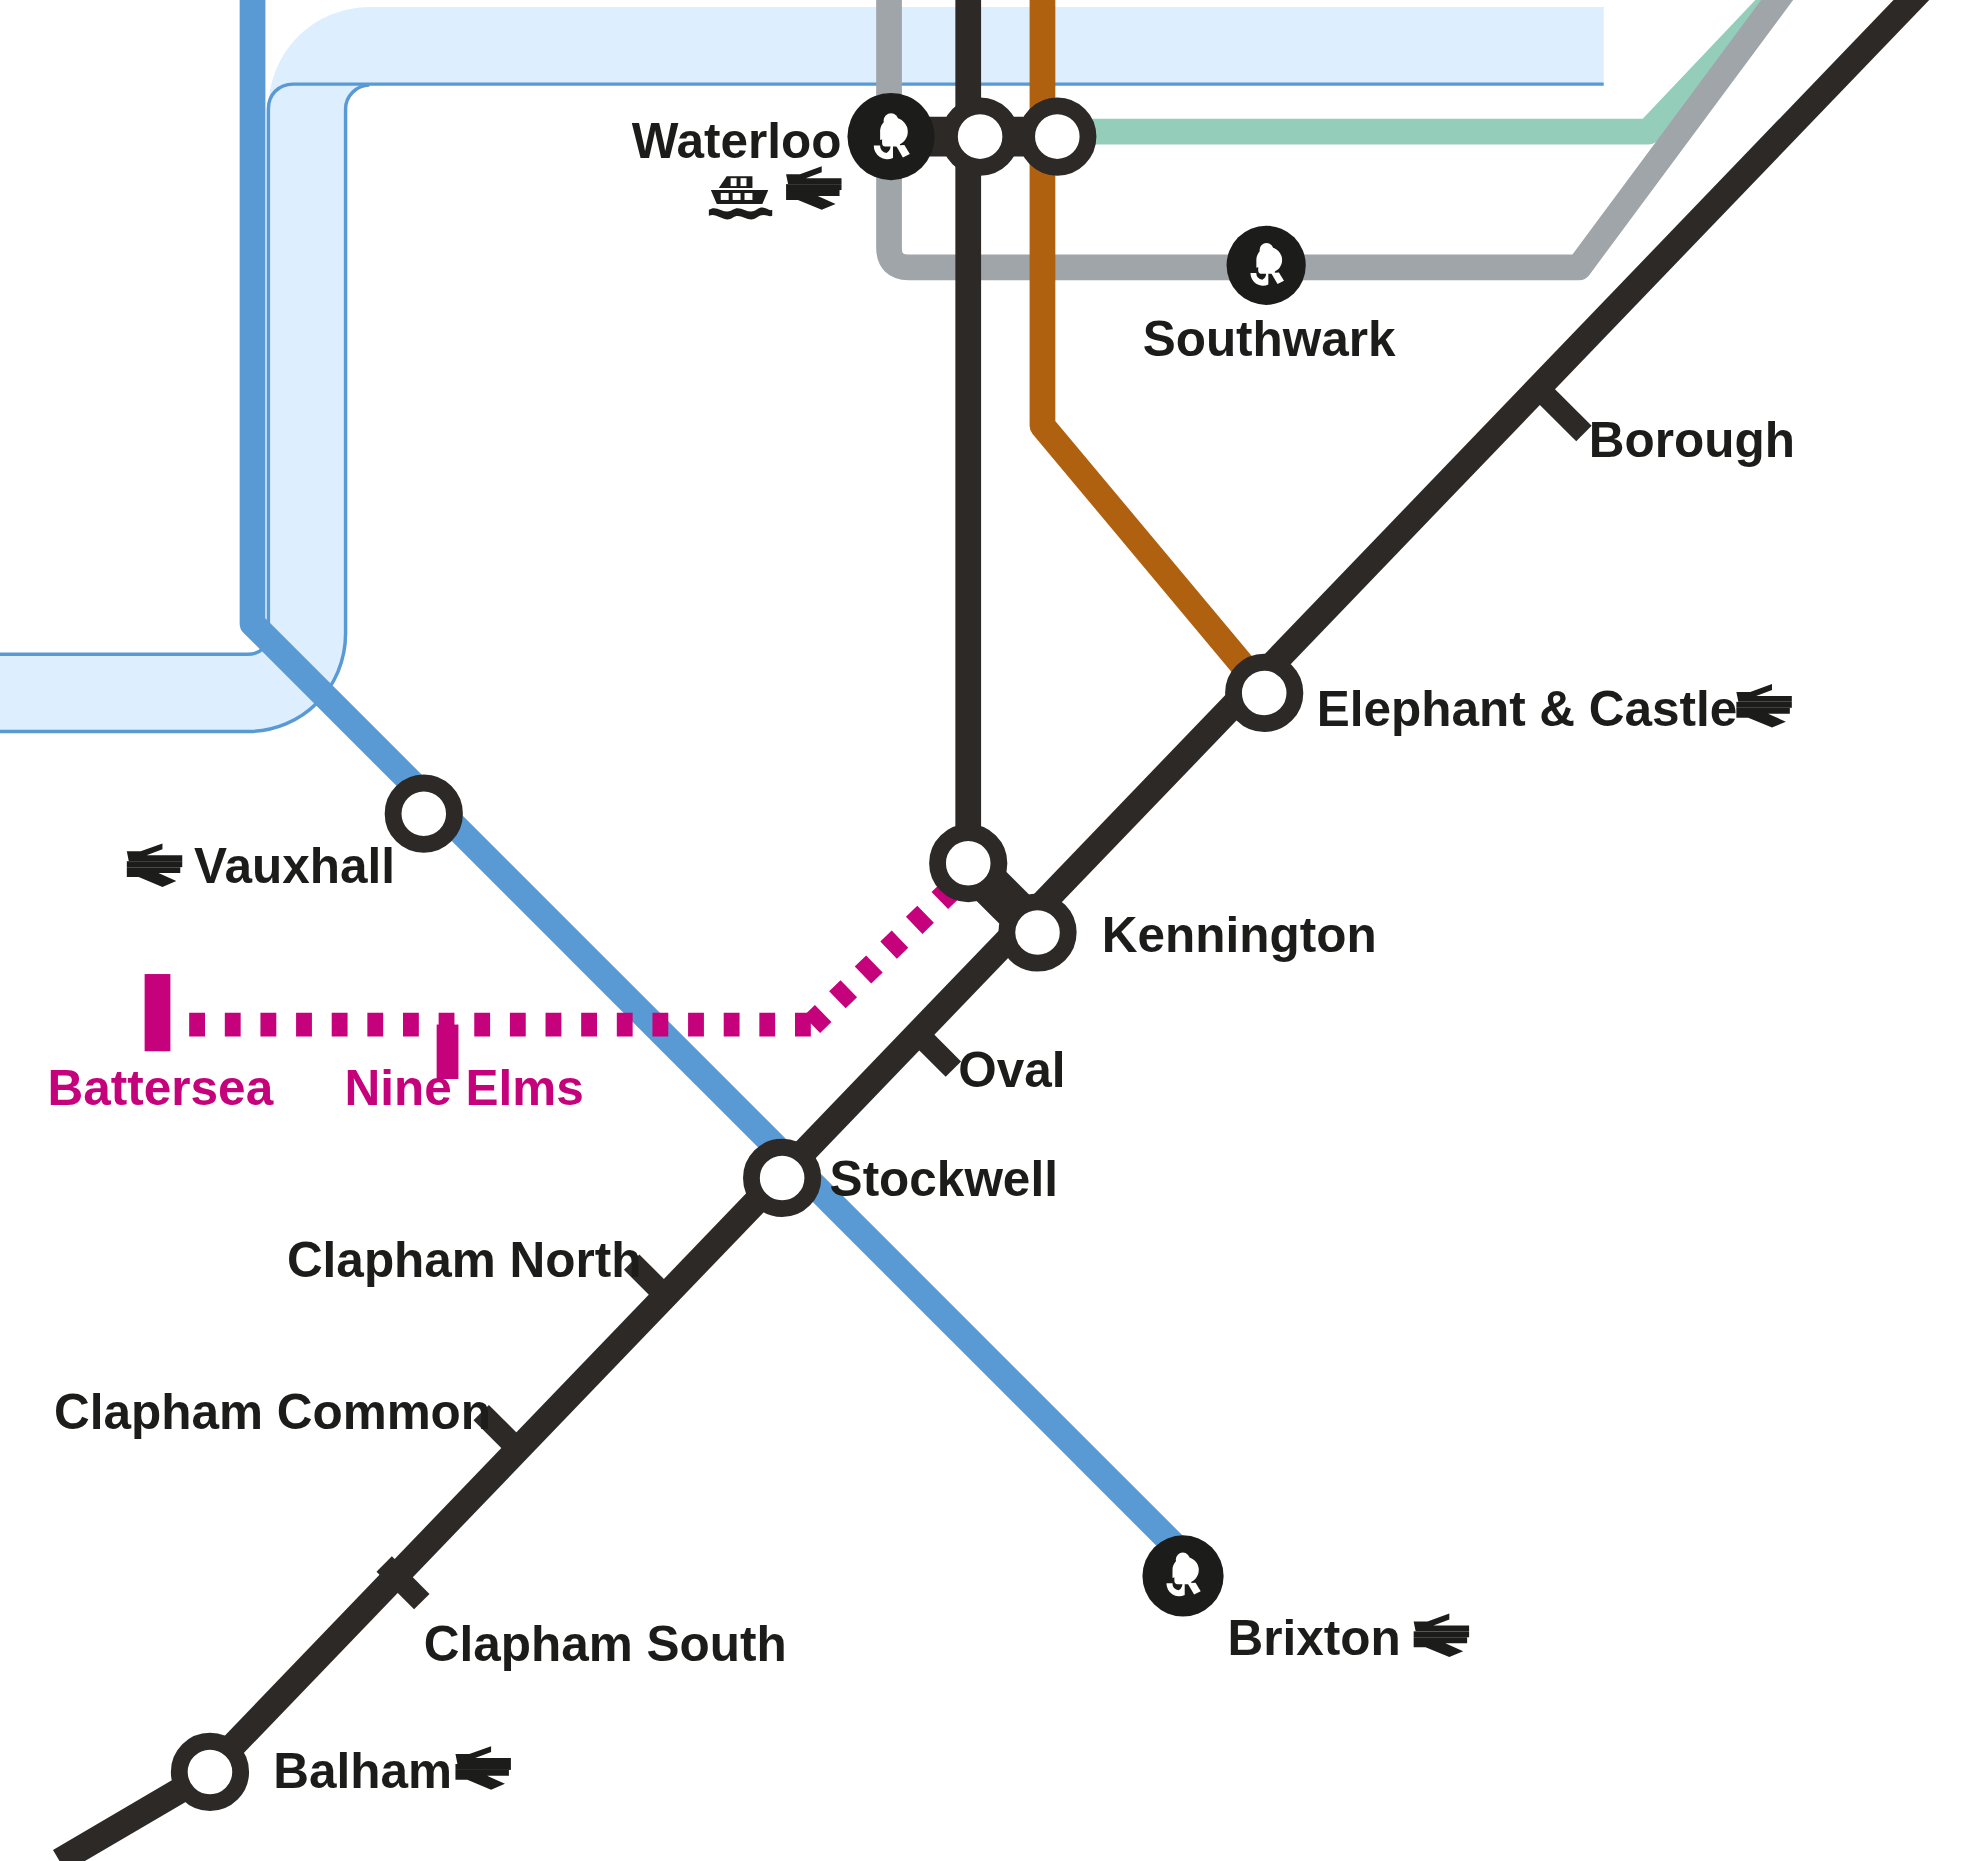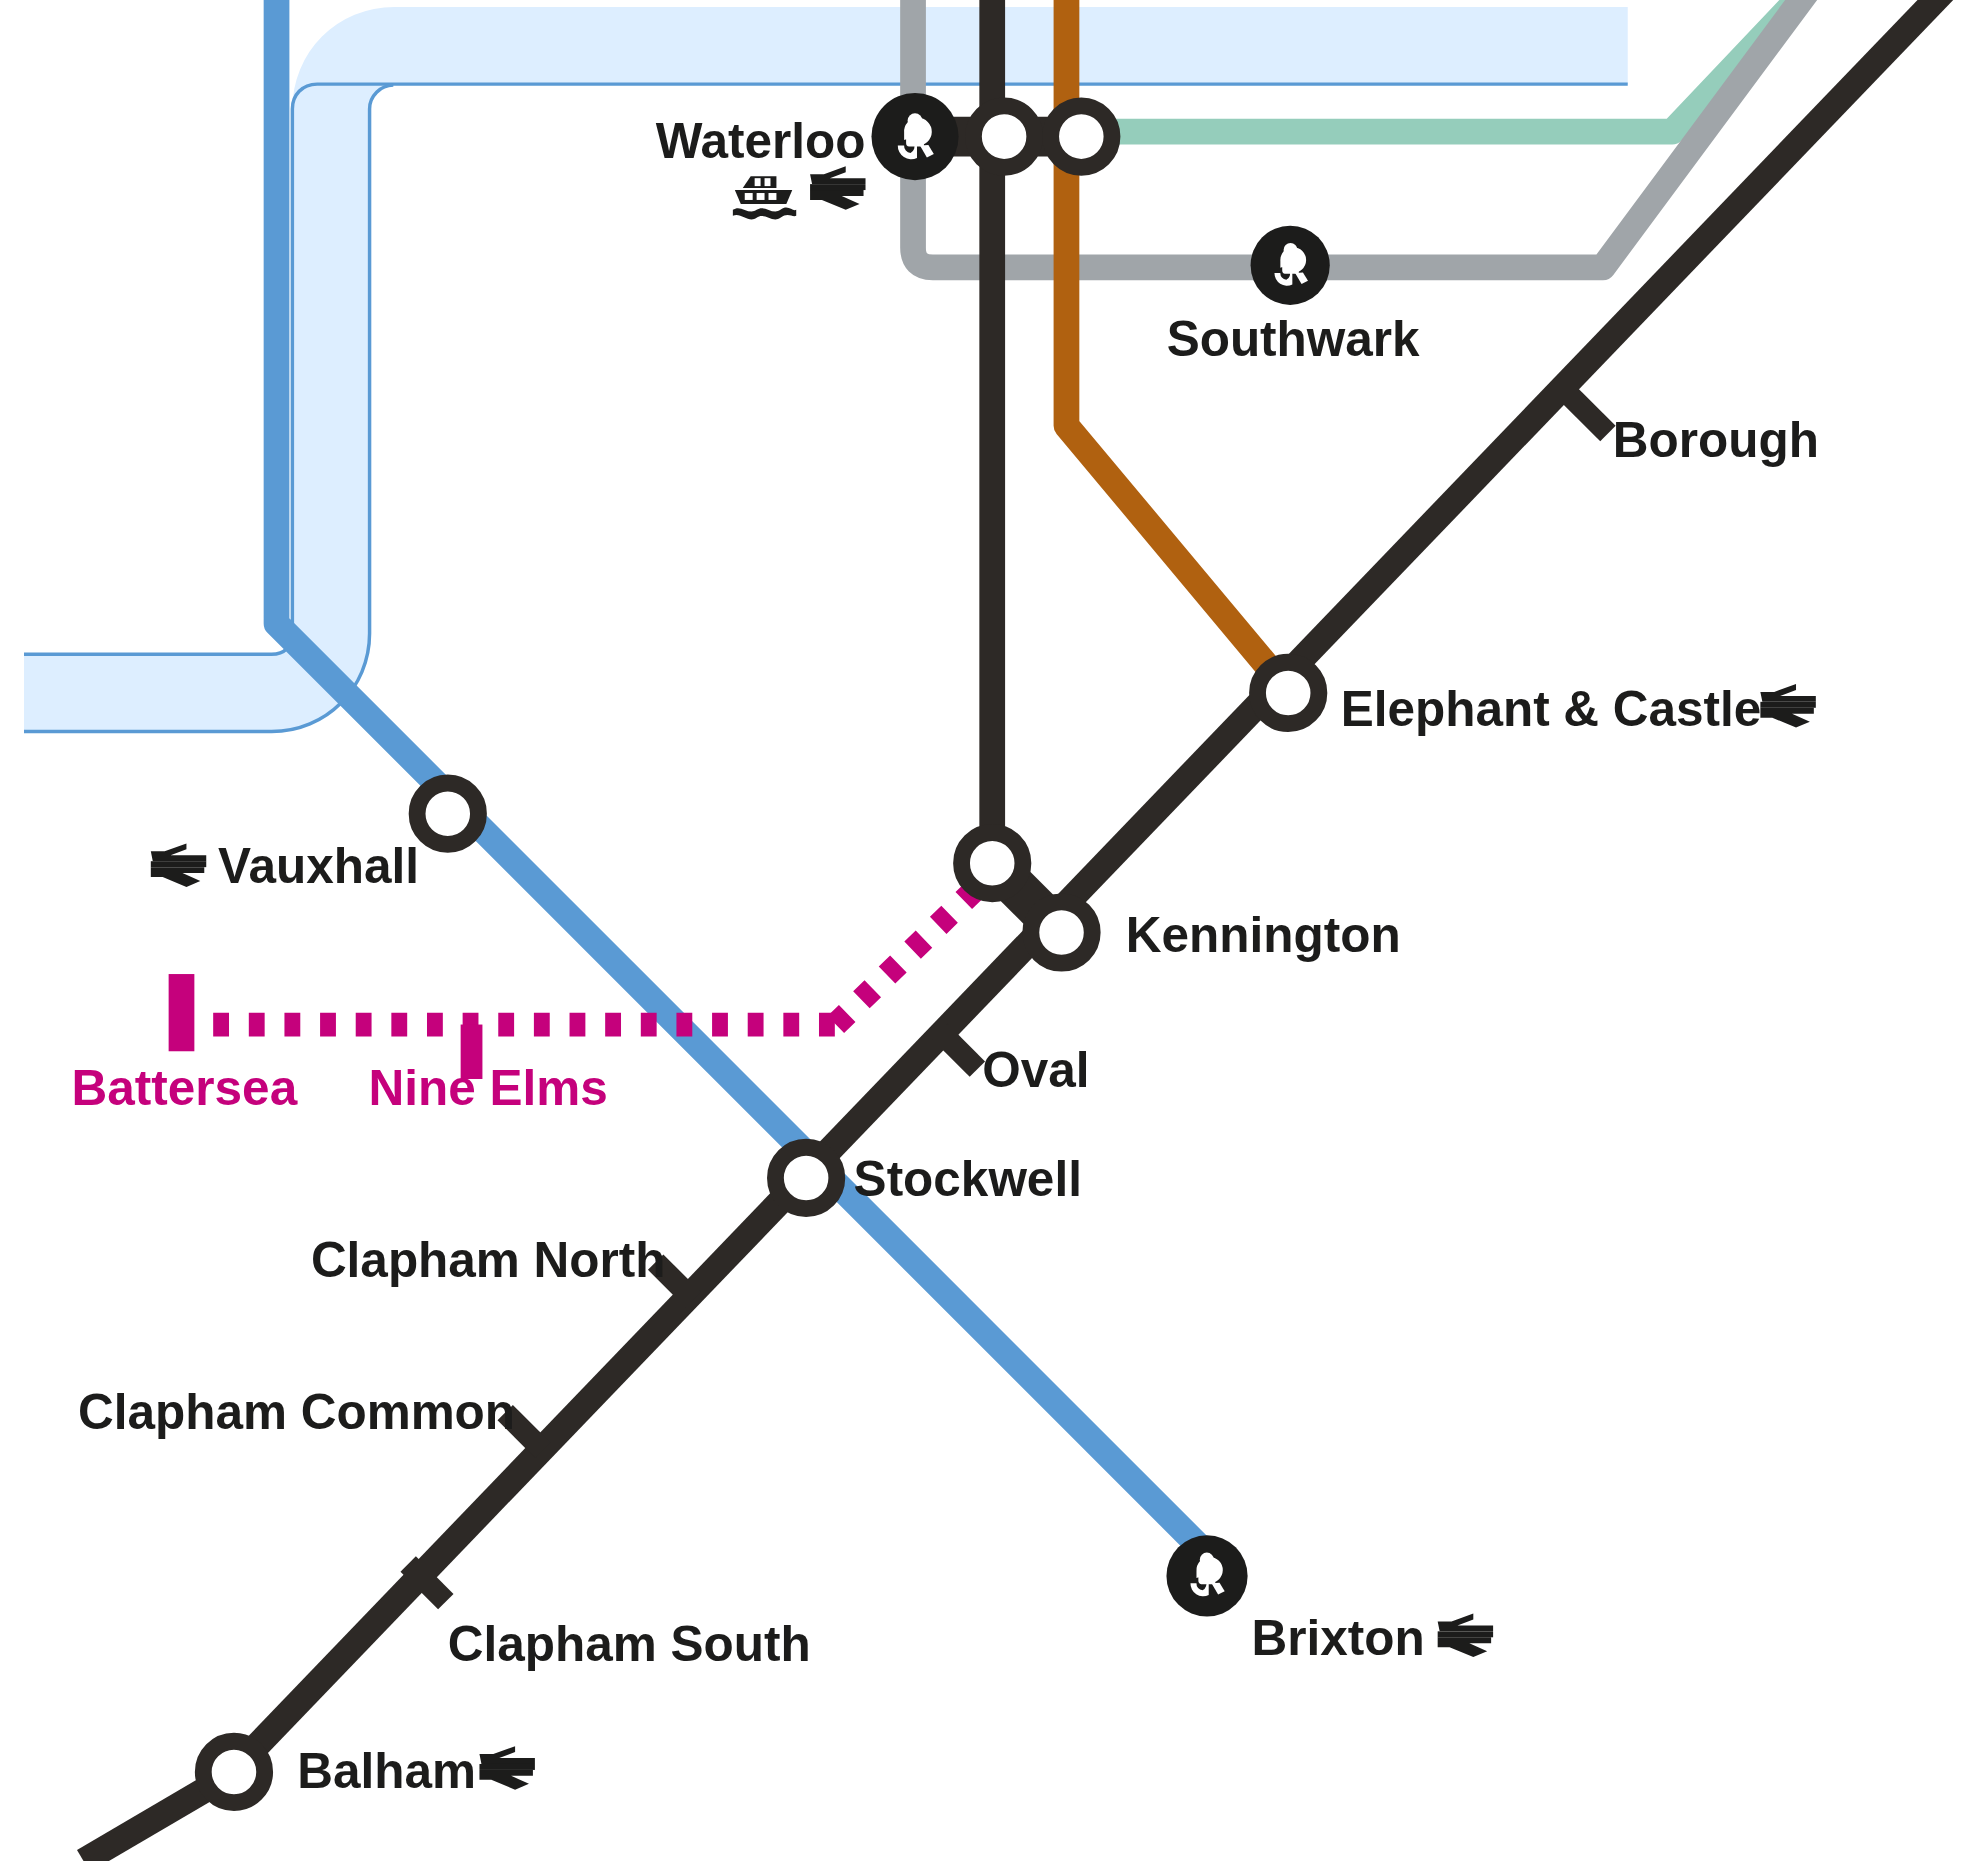--- a/index.html
+++ b/index.html
@@ -1,21 +1,21 @@
 <!DOCTYPE html>
 <html><head>
 <meta charset="utf-8">
 <style>
   html,body{margin:0;padding:0;background:#ffffff;}
   body{
     width:1980px;height:1861px;overflow:hidden;
     font-family:"Liberation Sans", sans-serif;
     -webkit-font-smoothing:antialiased;
   }
-  #map-root{position:relative;width:1832px;height:1861px;background:#fff;margin-left:24px;}
+  #map-root{position:relative;width:1832px;height:1861px;background:#fff;}
   svg#tube-map{position:absolute;top:0;left:0;width:1980px;height:1861px;display:block;}
   text{font-family:"Liberation Sans", sans-serif;font-weight:bold;}
   .stn-label{font-size:50px;fill:#1c1c1b;}
   .stn-label-pink{font-size:50px;fill:#c5017c;}
 </style>
 </head>
 <body>
 
 <div id="map-root">
 

